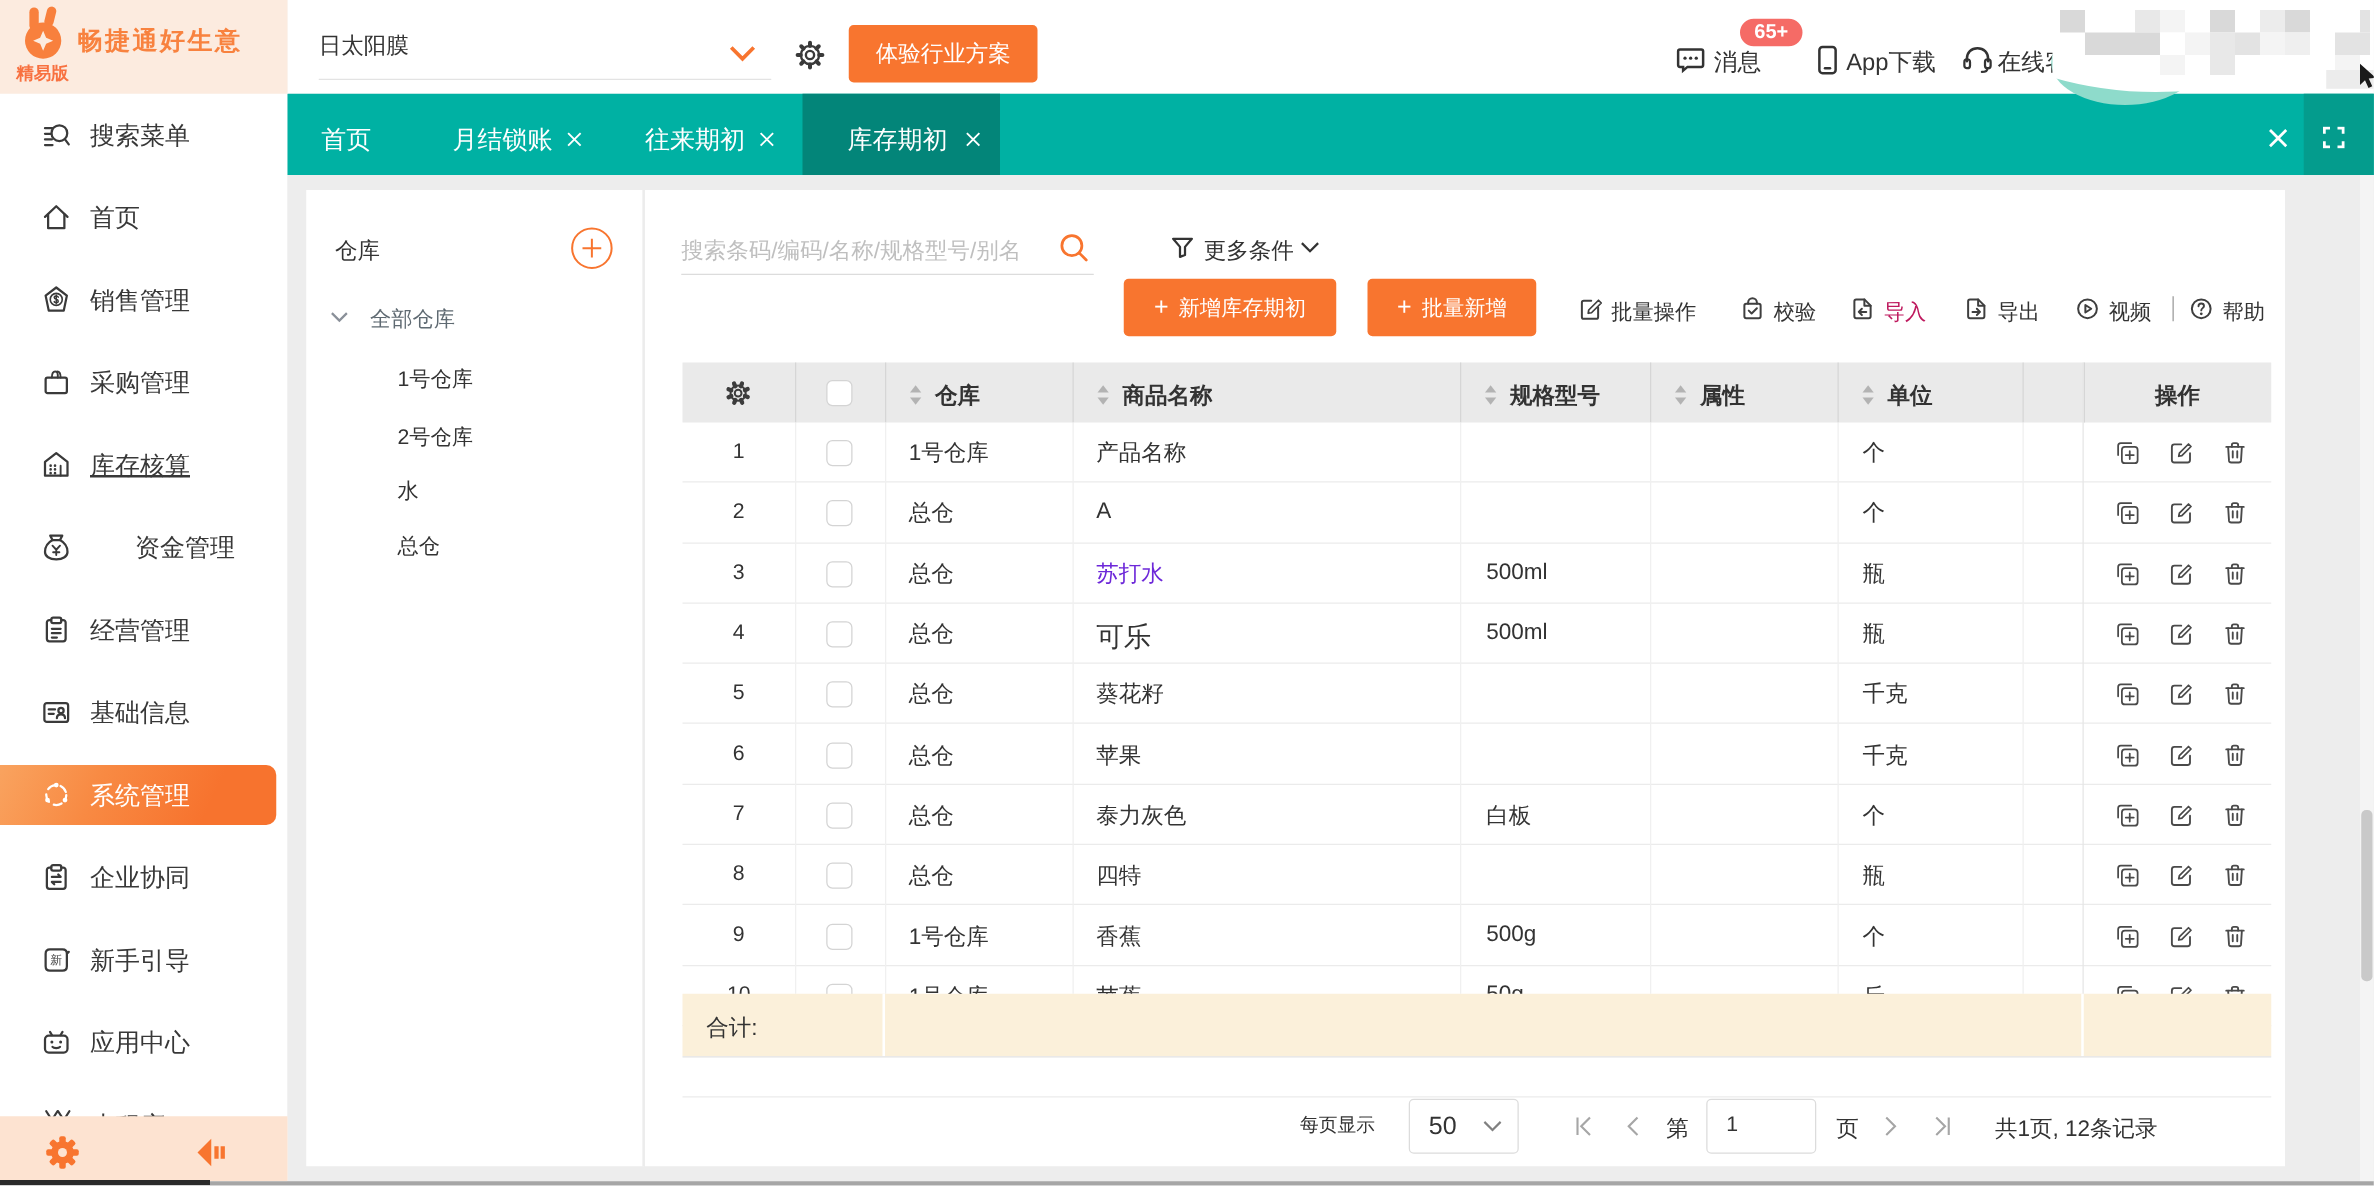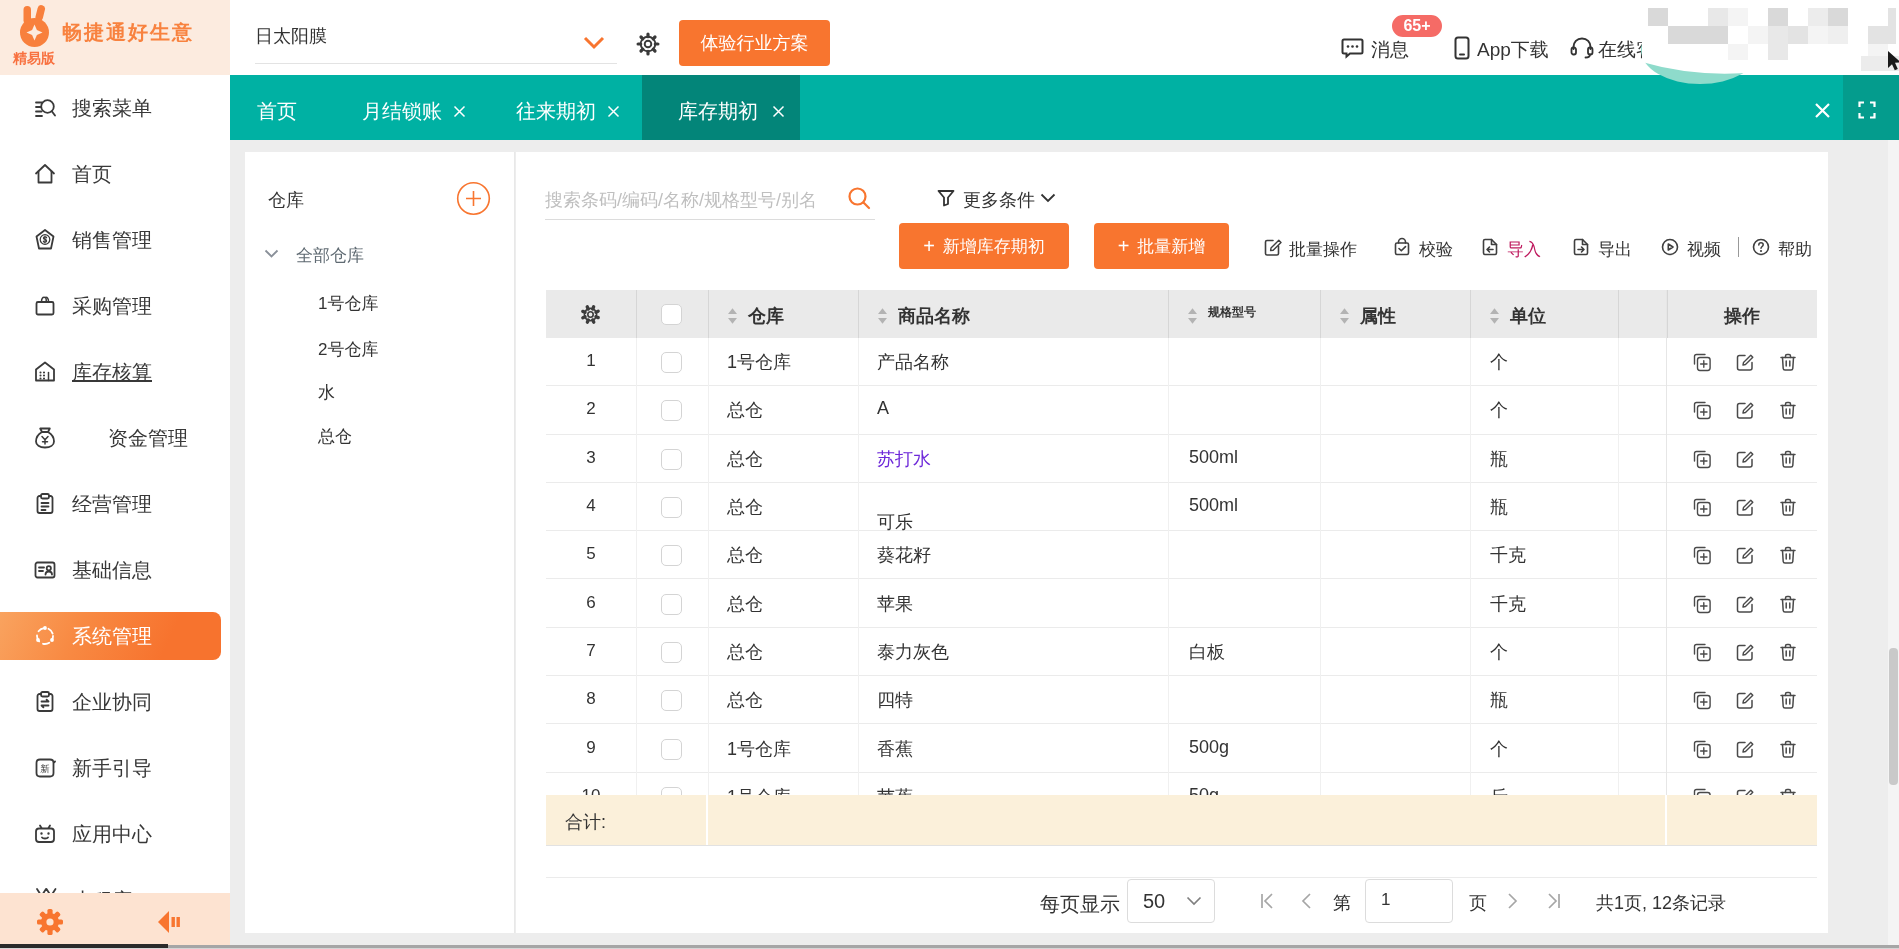--- a/index.html
+++ b/index.html
@@ -310,21 +310,21 @@
 <div class="abs" style="left:748px;top:304px;font-size:18px;font-weight:bold;color:#333;">仓库</div>
 <svg class="abs" style="left:877px;top:307px;" width="11" height="18" viewBox="0 0 11 18">
 <path d="M5.5 1.2 L10 7 H1 Z" fill="#b3b3b3"></path>
     <path d="M5.5 16.8 L1 11 H10 Z" fill="#b3b3b3"></path>
   </svg>
 <div class="abs" style="left:898px;top:304px;font-size:18px;font-weight:bold;color:#333;">商品名称</div>
 <svg class="abs" style="left:1187px;top:307px;" width="11" height="18" viewBox="0 0 11 18">
 <path d="M5.5 1.2 L10 7 H1 Z" fill="#b3b3b3"></path>
     <path d="M5.5 16.8 L1 11 H10 Z" fill="#b3b3b3"></path>
   </svg>
-<div class="abs" style="left:1208px;top:304px;font-size:12px;font-weight:bold;color:#333;">规格型号</div>
+<div class="abs" style="left:1208px;top:304px;font-size:18px;font-weight:bold;color:#333;">规格型号</div>
 <svg class="abs" style="left:1339px;top:307px;" width="11" height="18" viewBox="0 0 11 18">
 <path d="M5.5 1.2 L10 7 H1 Z" fill="#b3b3b3"></path>
     <path d="M5.5 16.8 L1 11 H10 Z" fill="#b3b3b3"></path>
   </svg>
 <div class="abs" style="left:1360px;top:304px;font-size:18px;font-weight:bold;color:#333;">属性</div>
 <svg class="abs" style="left:1489px;top:307px;" width="11" height="18" viewBox="0 0 11 18">
 <path d="M5.5 1.2 L10 7 H1 Z" fill="#b3b3b3"></path>
     <path d="M5.5 16.8 L1 11 H10 Z" fill="#b3b3b3"></path>
   </svg>
 <div class="abs" style="left:1510px;top:304px;font-size:18px;font-weight:bold;color:#333;">单位</div>
@@ -390,21 +390,21 @@
 <svg class="abs" style="left:1778px;top:449px;" width="20" height="20" viewBox="0 0 20 20" fill="none" stroke="#4a4a4a" stroke-width="1.5" stroke-linecap="round">
 <path d="M3 5.5 H17"></path>
     <path d="M7.5 5.5 V4 C7.5 3 8 2.5 9 2.5 H11 C12 2.5 12.5 3 12.5 4 V5.5"></path>
 <path d="M4.5 5.5 L5.2 16.5 C5.3 17.5 6 18 7 18 H13 C14 18 14.7 17.5 14.8 16.5 L15.5 5.5"></path>
 <path d="M8.2 9 V14 M11.8 9 V14"></path>
   </svg>
 <div class="abs" style="left:546px;top:530px;width:1271px;height:1px;background:#ebebeb;"></div>
 <div class="abs" style="left:546px;top:496px;width:90px;text-align:center;font-size:17px;color:#333;">4</div>
 <div class="abs" style="left:661px;top:497px;width:21px;height:21px;background:#fff;border:1px solid #d4d4d4;border-radius:5px;"></div>
 <div class="abs" style="left:727px;top:495px;font-size:18px;color:#333;">总仓</div>
-<div class="abs" style="left:877px;top:495px;font-size:18px;color:#333;margin-top:15px;">可乐</div>
+<div class="abs" style="left:877px;top:495px;font-size:22px;color:#333;">可乐</div>
 <div class="abs" style="left:1189px;top:495px;font-size:18px;color:#333;">500ml</div>
 <div class="abs" style="left:1490px;top:495px;font-size:18px;color:#333;">瓶</div>
 <svg class="abs" style="left:1692px;top:497px;" width="20" height="20" viewBox="0 0 20 20">
 <path d="M2.5 12 V4.6 C2.5 3.4 3.4 2.5 4.6 2.5 H13" fill="none" stroke="#4a4a4a" stroke-width="1.4" stroke-linecap="round"></path>
 <rect x="5.5" y="5.5" width="12.6" height="13" rx="2.4" fill="none" stroke="#4a4a4a" stroke-width="1.4"></rect>
 <path d="M11.8 8.8 V15.2 M8.6 12 H15" stroke="#4a4a4a" stroke-width="1.4" stroke-linecap="round"></path>
   </svg>
 <svg class="abs" style="left:1735px;top:497px;" width="20" height="20" viewBox="0 0 20 20">
 <path d="M17 10.5 V16 C17 17.1 16.1 18 15 18 H4.5 C3.4 18 2.5 17.1 2.5 16 V5.5 C2.5 4.4 3.4 3.5 4.5 3.5 H10" fill="none" stroke="#4a4a4a" stroke-width="1.5" stroke-linecap="round"></path>
 <path d="M8.5 10.5 L15.8 3.2 L17.8 5.2 L10.5 12.5 L8 13 Z" fill="none" stroke="#4a4a4a" stroke-width="1.4" stroke-linejoin="round"></path>
@@ -551,21 +551,21 @@
 <div class="abs" style="left:1320px;top:338px;width:1px;height:457px;background:#f0f0f0;"></div>
 <div class="abs" style="left:1470px;top:338px;width:1px;height:457px;background:#f0f0f0;"></div>
 <div class="abs" style="left:1618px;top:338px;width:1px;height:457px;background:#f0f0f0;"></div>
 <div class="abs" style="left:1666px;top:290px;width:1px;height:531px;background:#e6e6e6;"></div>
 <div class="abs" style="left:546px;top:795px;width:1271px;height:50px;background:#fbf0da;"></div>
 <div class="abs" style="left:706px;top:795px;width:2px;height:50px;background:#ffffff;"></div>
 <div class="abs" style="left:1665px;top:795px;width:2px;height:50px;background:#ffffff;"></div>
 <div class="abs" style="left:565px;top:810px;font-size:18px;color:#333;">合计:</div>
 <div class="abs" style="left:546px;top:845px;width:1271px;height:1px;background:#e2e2e2;"></div>
 <div class="abs" style="left:546px;top:877px;width:1271px;height:1px;background:#ebebeb;"></div>
-<div class="abs" style="left:1040px;top:891px;font-size:20px;color:#333;">每页显示</div>
+<div class="abs" style="left:1040px;top:891px;font-size:15px;color:#333;">每页显示</div>
 <div class="abs" style="left:1127px;top:879px;width:88px;height:44px;background:#fff;border:1px solid #dcdcdc;border-radius:4px;"></div>
 <div class="abs" style="left:1143px;top:890px;font-size:20px;color:#333;">50</div>
 <svg class="abs" style="left:1186px;top:896px;" width="16" height="11" viewBox="0 0 16 11">
     <path d="M1.5 1.5 L8 8 L14.5 1.5" fill="none" stroke="#808080" stroke-width="1.7"></path>
   </svg>
 <svg class="abs" style="left:1258px;top:892px;" width="18" height="18" viewBox="0 0 18 18">
     <path d="M4 2 V16 M14 2 L7 9 L14 16" fill="none" stroke="#a6a6a6" stroke-width="1.7"></path>
   </svg>
 <svg class="abs" style="left:1298px;top:892px;" width="18" height="18" viewBox="0 0 18 18">
     <path d="M12 2 L5 9 L12 16" fill="none" stroke="#a6a6a6" stroke-width="1.7"></path>

